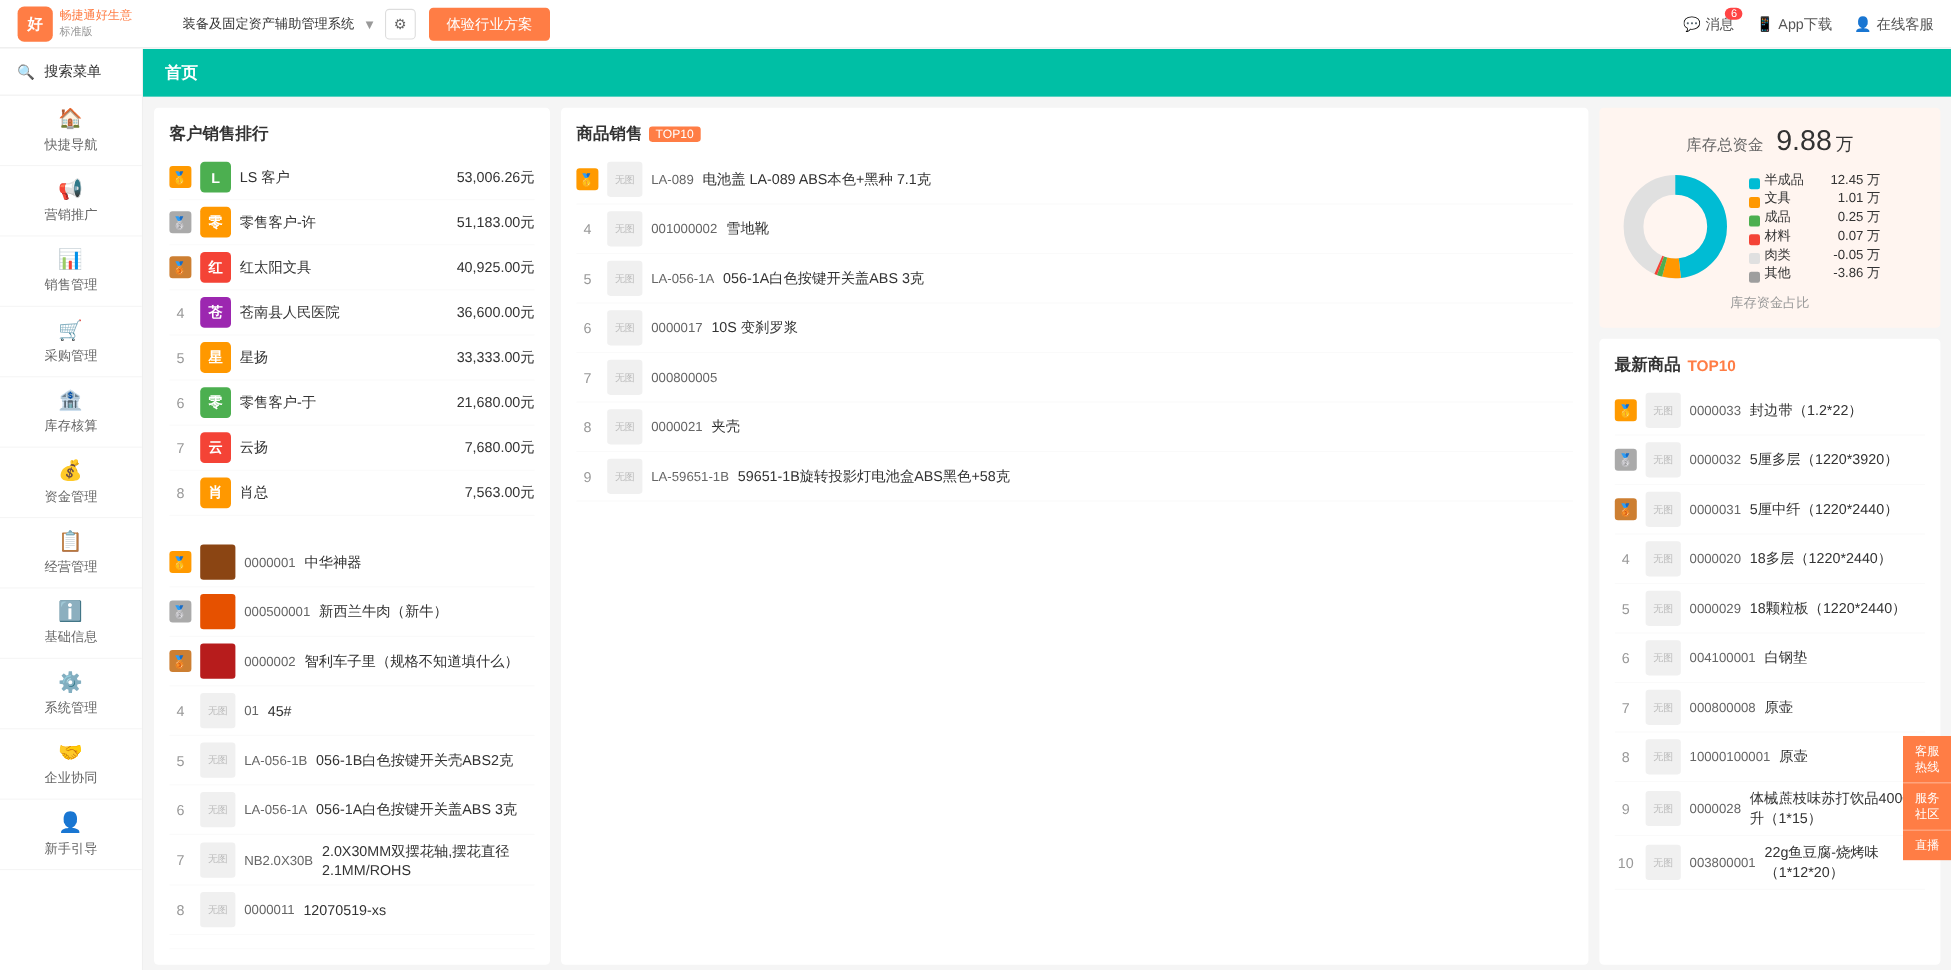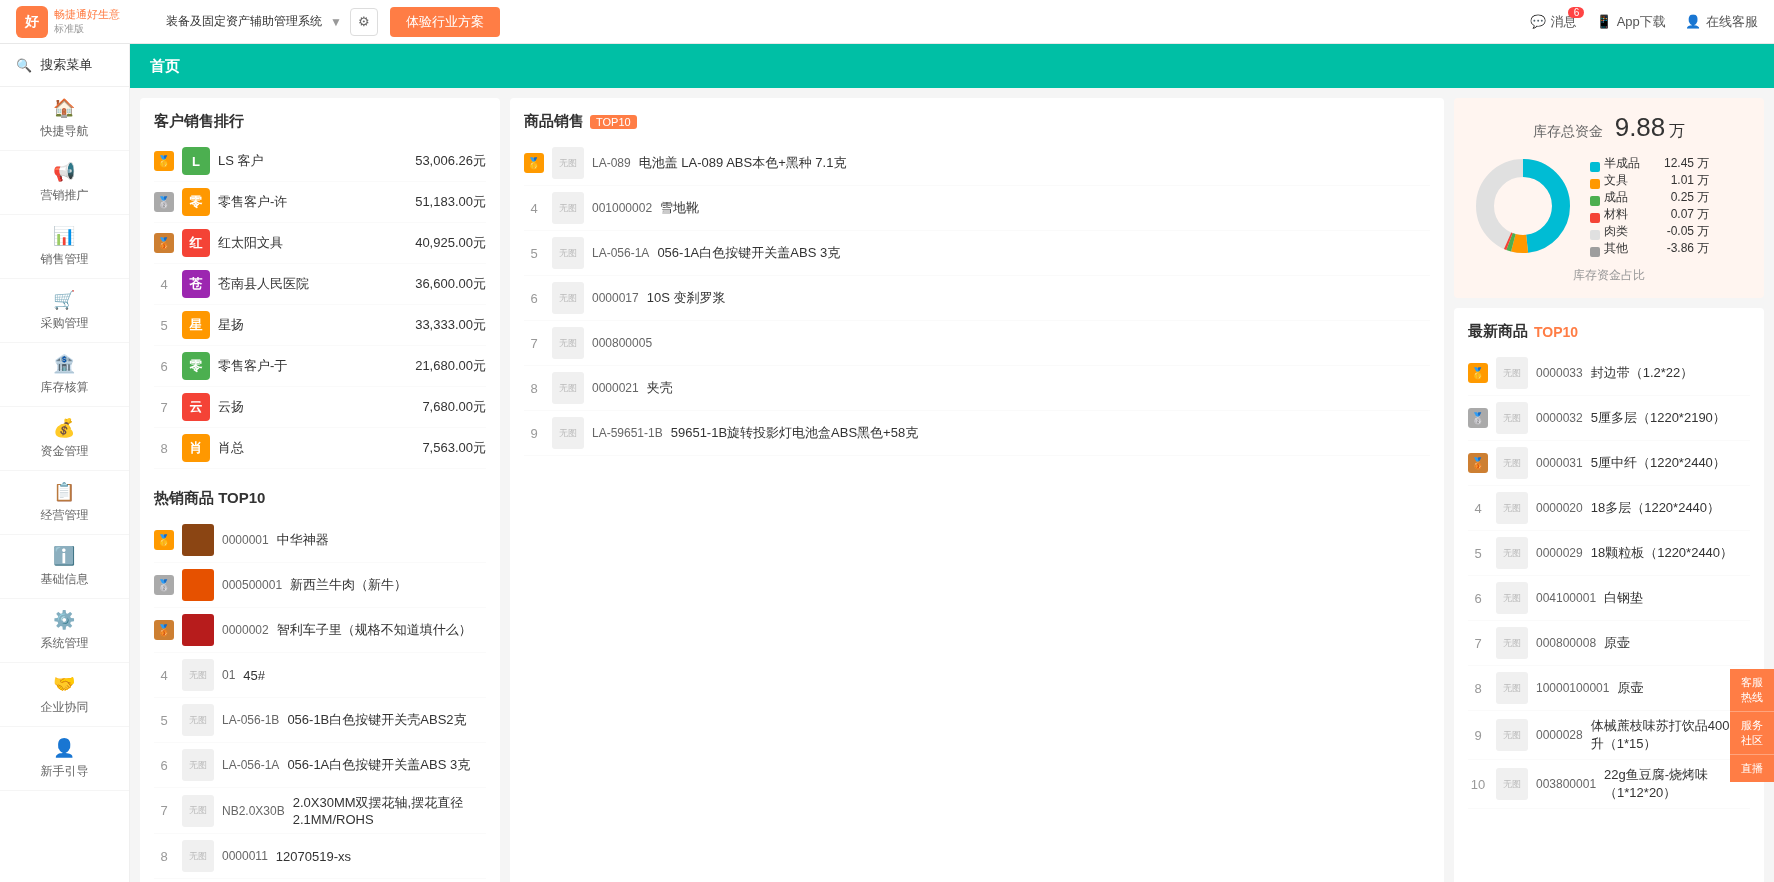--- a/index.html
+++ b/index.html
@@ -202,23 +202,20 @@
         <div class="rank-row">
           <span class="rank-num">8</span>
           <div class="rank-avatar" style="background:#ff9800;">肖</div>
           <div class="rank-name">肖总</div>
           <div class="rank-amount">7,563.00元</div>
         </div>
 
       </div>
 
       <div style="margin-top:20px;">
-        <div class="top10-header">
-          <span class="top10-title">热销商品 TOP10</span>
-        </div>
         <div>
 
           <div class="top-product-row">
             <div style="width:20px;height:20px;background:#ff9a00;color:#fff;border-radius:3px;font-size:11px;font-weight:bold;display:flex;align-items:center;justify-content:center;flex-shrink:0;">🥇</div>
             <div class="product-img" style="background:#8b4513;"></div>
             <span class="product-code">0000001</span>
             <span class="product-name">中华神器</span>
           </div>
 
           <div class="top-product-row">
@@ -437,21 +434,21 @@
             <span class="product-code">0000033</span>
             <span class="product-name">封边带（1.2*22）</span>
           </div>
 
           <div class="top-product-row">
             <div style="width:20px;height:20px;background:#aaa;color:#fff;border-radius:3px;font-size:11px;display:flex;align-items:center;justify-content:center;flex-shrink:0;">🥈</div>
             <div class="product-img">
                 <span style="font-size:9px;color:#bbb;">无图</span>
               </div>
             <span class="product-code">0000032</span>
-            <span class="product-name">5厘多层（1220*2190）</span>
+            <span class="product-name">5厘多层（1220*3920）</span>
           </div>
 
           <div class="top-product-row">
             <div style="width:20px;height:20px;background:#cd7f32;color:#fff;border-radius:3px;font-size:11px;display:flex;align-items:center;justify-content:center;flex-shrink:0;">🥉</div>
             <div class="product-img">
                 <span style="font-size:9px;color:#bbb;">无图</span>
               </div>
             <span class="product-code">0000031</span>
             <span class="product-name">5厘中纤（1220*2440）</span>
           </div>

